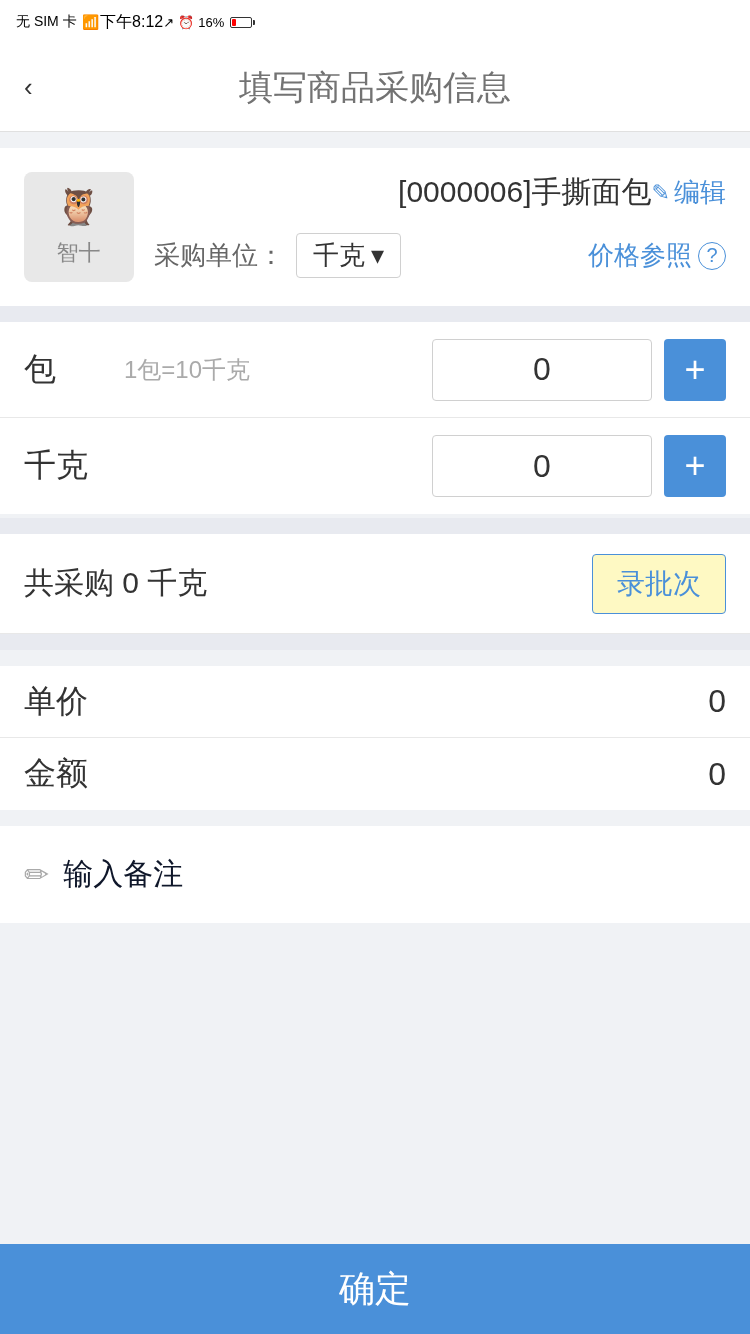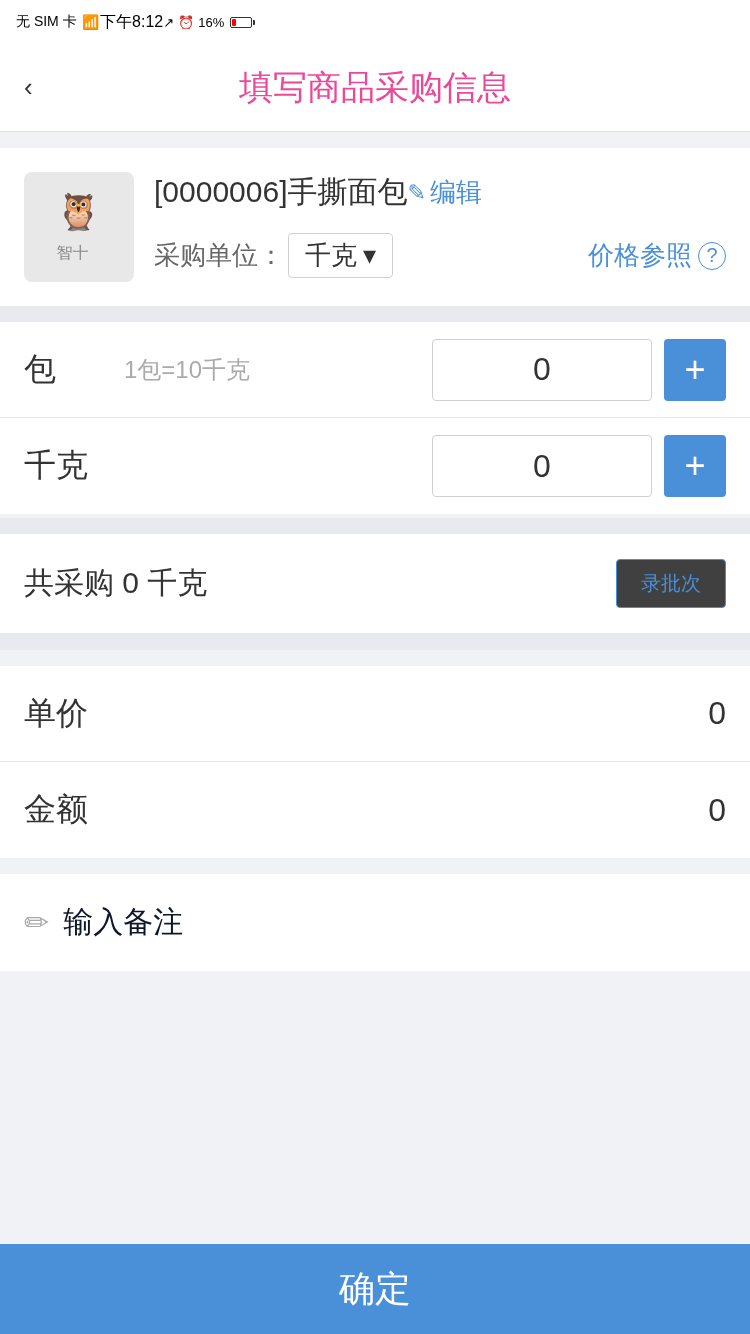--- a/index.html
+++ b/index.html
@@ -52,21 +52,21 @@
     }
     .nav-back {
       position: absolute; left: 24px;
       font-size: 26px; color: #333;
       cursor: pointer;
       display: flex; align-items: center;
     }
     .nav-title {
       font-size: 34px;
       font-weight: 500;
-      color: #ec4899;
+      color: #737373;
     }
 
     
     .product-section {
       background: #fff;
       margin-top: 16px;
       padding: 24px 24px 24px 24px;
       display: flex;
       align-items: flex-start;
       gap: 20px;
@@ -78,50 +78,50 @@
       display: flex;
       align-items: center;
       justify-content: center;
       flex-shrink: 0;
     }
     .product-image-owl {
       font-size: 36px;
       color: #888;
     }
     .product-image-label {
-      font-size: 16px;
+      font-size: 22px;
       color: #888;
       margin-top: 10px;
     }
     .product-details {
       flex: 1;
     }
     .product-name-row {
       display: flex;
-      justify-content: flex-start;
+      justify-content: flex-end;
       align-items: center;
       margin-bottom: 20px;
     }
     .product-name {
       font-size: 30px;
       color: #333;
       font-weight: 500;
     }
     .edit-link {
       font-size: 26px;
       color: #4a90d9;
       display: flex;
       align-items: center;
       gap: 4px;
     }
     .edit-icon { font-size: 22px; }
     .purchase-unit-row {
       display: flex;
       align-items: center;
-      gap: 4px;
+      gap: 12px;
     }
     .purchase-unit-label { font-size: 26px; color: #666; }
     .unit-select {
       border: 1px solid #d0d0d0;
       border-radius: 4px;
       padding: 4px 16px;
       font-size: 26px;
       color: #333;
       background: #fff;
       display: flex;
@@ -211,36 +211,36 @@
     }
     .total-text {
       font-size: 30px;
       color: #333;
     }
     .total-spacer { flex: 1; }
     .batch-btn {
       border: 1px solid #4a90d9;
       border-radius: 4px;
       padding: 10px 24px;
-      font-size: 20px;
+      font-size: 28px;
       color: #4a90d9;
-      background: #404040;
+      background: #fef9c3;
       cursor: pointer;
     }
 
     
     .info-section {
       background: #fff;
       margin-top: 16px;
     }
     .info-row {
       display: flex;
       align-items: center;
       padding: 0 24px;
-      height: 96px;
+      height: 72px;
       border-bottom: 1px solid #e8e8e8;
     }
     .info-row:last-child { border-bottom: none; gap: 22px; }
     .info-label {
       font-size: 32px;
       color: #333;
     }
     .info-spacer { flex: 1; }
     .info-value {
       font-size: 32px;

